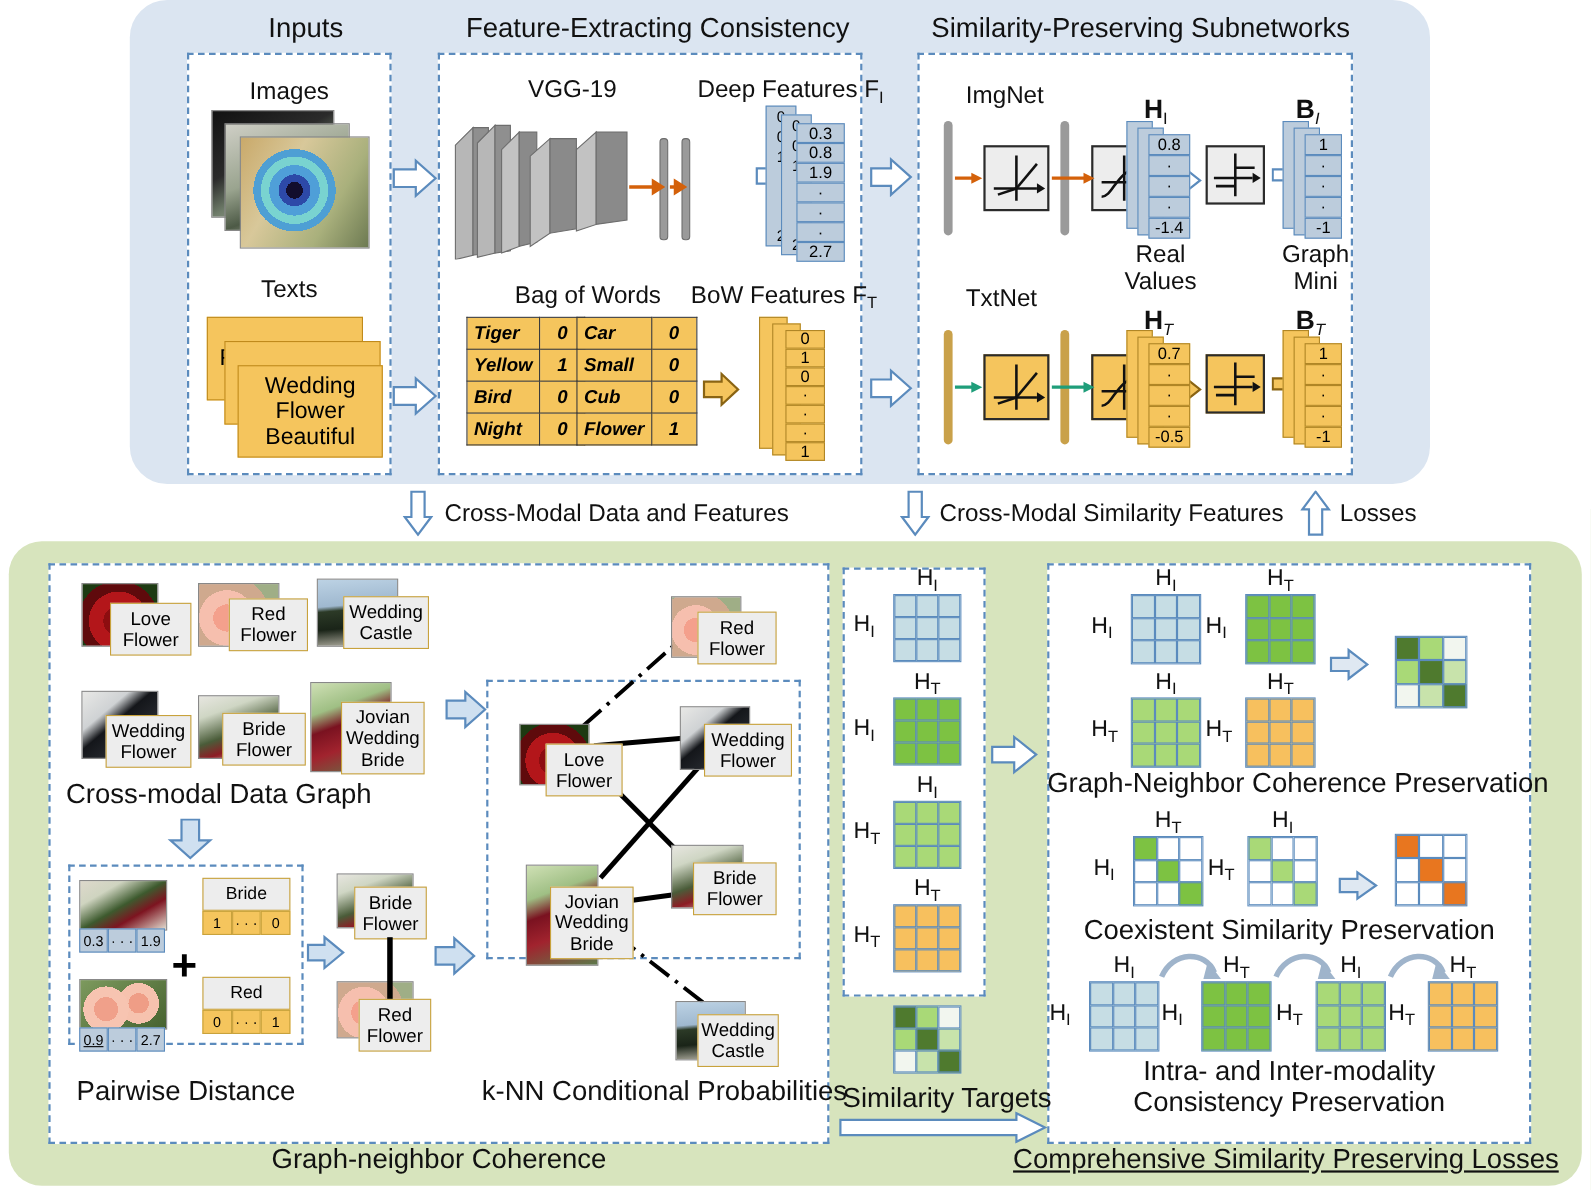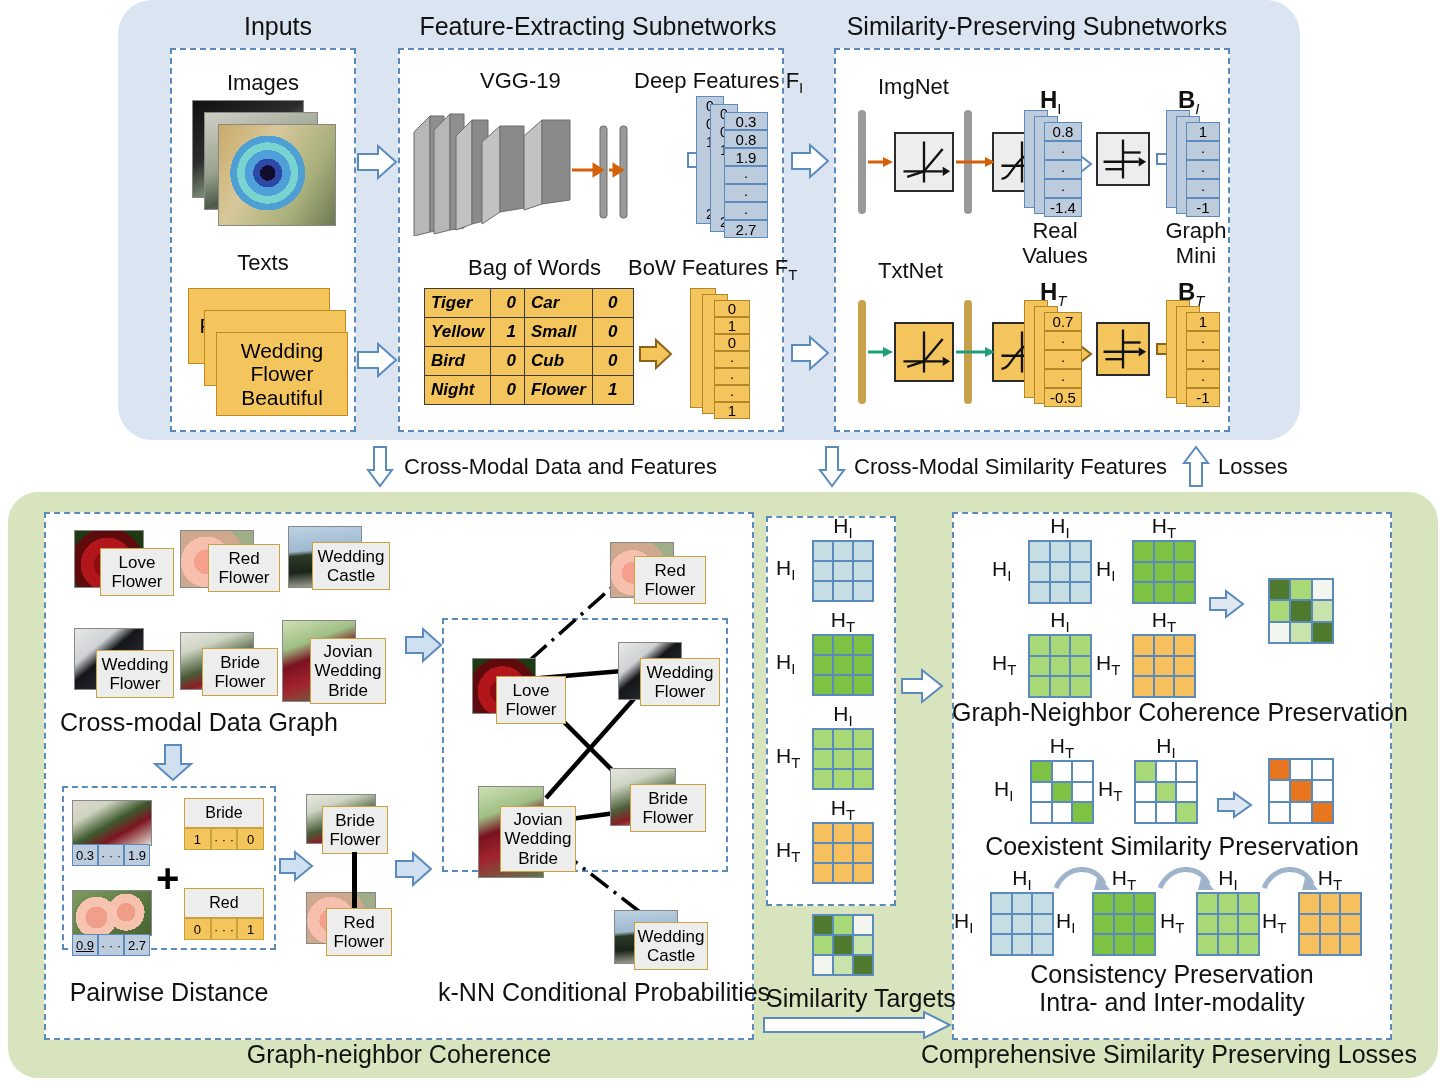--- a/index.html
+++ b/index.html
@@ -66,21 +66,21 @@
   .g3 div{border:1px solid #5b8bbd;box-sizing:border-box;}
 
   .actbox{position:absolute;border:2.5px solid #2b2b2b;box-sizing:border-box;}
 </style>
 </head>
 <body>
 
 <div class="abs" id="blue-panel"></div>
 
 <div class="abs hdr" style="left:198px;top:12px;width:160px;text-align:center;">Inputs</div>
-<div class="abs hdr" style="left:398px;top:12px;width:400px;text-align:center;">Feature-Extracting Subnetworks</div>
+<div class="abs hdr" style="left:398px;top:12px;width:400px;text-align:center;">Feature-Extracting Consistency</div>
 <div class="abs hdr" style="left:828px;top:12px;width:418px;text-align:center;">Similarity-Preserving Subnetworks</div>
 
 <div class="abs dashbox" style="left:170px;top:48px;width:186px;height:384px;"></div>
 <div class="abs dashbox" style="left:398px;top:48px;width:386px;height:384px;"></div>
 <div class="abs dashbox" style="left:834px;top:48px;width:396px;height:384px;"></div>
 
 <div class="abs sub" style="left:170px;top:70px;width:186px;text-align:center;">Images</div>
 <div class="abs photo ph-dark" style="left:192px;top:100px;width:110px;height:96px;"></div>
 <div class="abs photo ph-grey" style="left:204px;top:112px;width:112px;height:96px;"></div>
 <div class="abs photo ph-flower" style="left:218px;top:124px;width:116px;height:100px;"></div>
@@ -382,21 +382,21 @@
 </svg>
 <div class="abs sub" style="left:1218px;top:454px;">Losses</div>
 
 <div class="abs" id="green-panel"></div>
 
 <div class="abs dashbox" style="left:44px;top:512px;width:710px;height:528px;"></div>
 <div class="abs dashbox" style="left:766px;top:516px;width:130px;height:390px;"></div>
 <div class="abs dashbox" style="left:952px;top:512px;width:440px;height:528px;"></div>
 
 <div class="abs hdr" style="left:44px;top:1040px;width:710px;text-align:center;">Graph-neighbor Coherence</div>
-<div class="abs hdr" style="left:900px;top:1040px;width:538px;text-align:center;">Comprehensive Similarity Preserving Losses</div>
+<div class="abs hdr" style="left:900px;top:1040px;width:538px;text-align:center;text-decoration:underline;">Comprehensive Similarity Preserving Losses</div>
 
 <div id="data-graph-nodes">
     <div class="abs photo ph-rose" style="left: 74px; top: 530px; width: 68px; height: 56px;"></div>
     <div class="cap" style="left: 100px; top: 548px; width: 74px; height: 48px; flex-direction: column;">
       <span>Love</span>
       <span>Flower</span>
     </div>
     <div class="abs photo ph-peach" style="left: 180px; top: 530px; width: 72px; height: 56px;"></div>
     <div class="cap" style="left: 208px; top: 544px; width: 72px; height: 48px; flex-direction: column;">
       <span>Red</span>
@@ -777,15 +777,15 @@
     <svg class="abs" width="62" height="34" style="left: 1156px; top: 860px;">
       <path d="M4,28 C14,4 44,4 52,24" stroke="#9fb4cb" stroke-width="5" fill="none"></path>
       <polygon points="46,14 58,30 42,30" fill="#9fb4cb"></polygon>
     </svg>
     <svg class="abs" width="62" height="34" style="left: 1260px; top: 860px;">
       <path d="M4,28 C14,4 44,4 52,24" stroke="#9fb4cb" stroke-width="5" fill="none"></path>
       <polygon points="46,14 58,30 42,30" fill="#9fb4cb"></polygon>
     </svg>
   </div>
 <div class="abs hdr" style="left:952px;top:960px;width:440px;text-align:center;line-height:1.12;">
+  <div>Intra- and Inter-modality</div>
   <div>Consistency Preservation</div>
-  <div>Intra- and Inter-modality</div>
 </div>
 
 </body></html>

